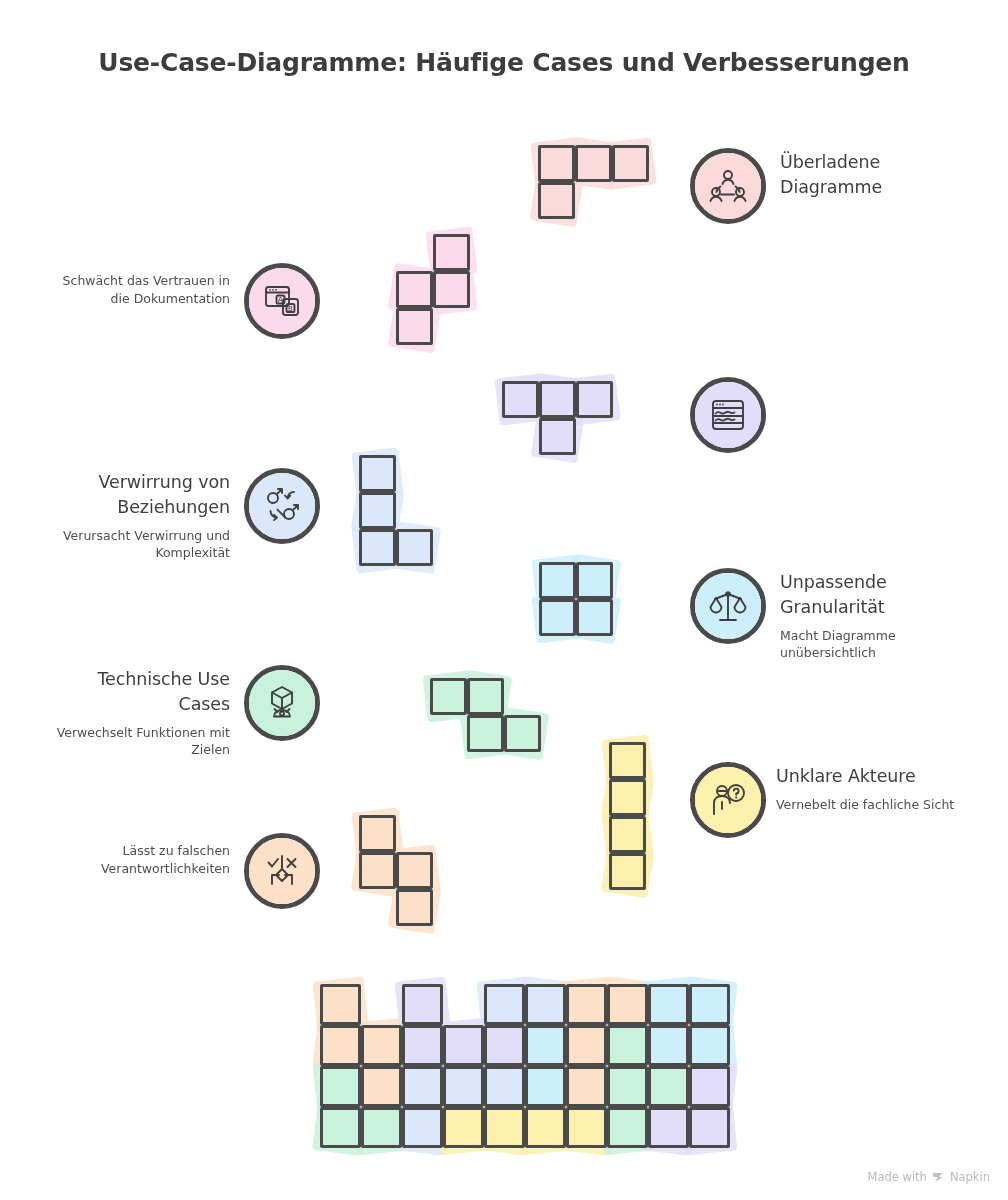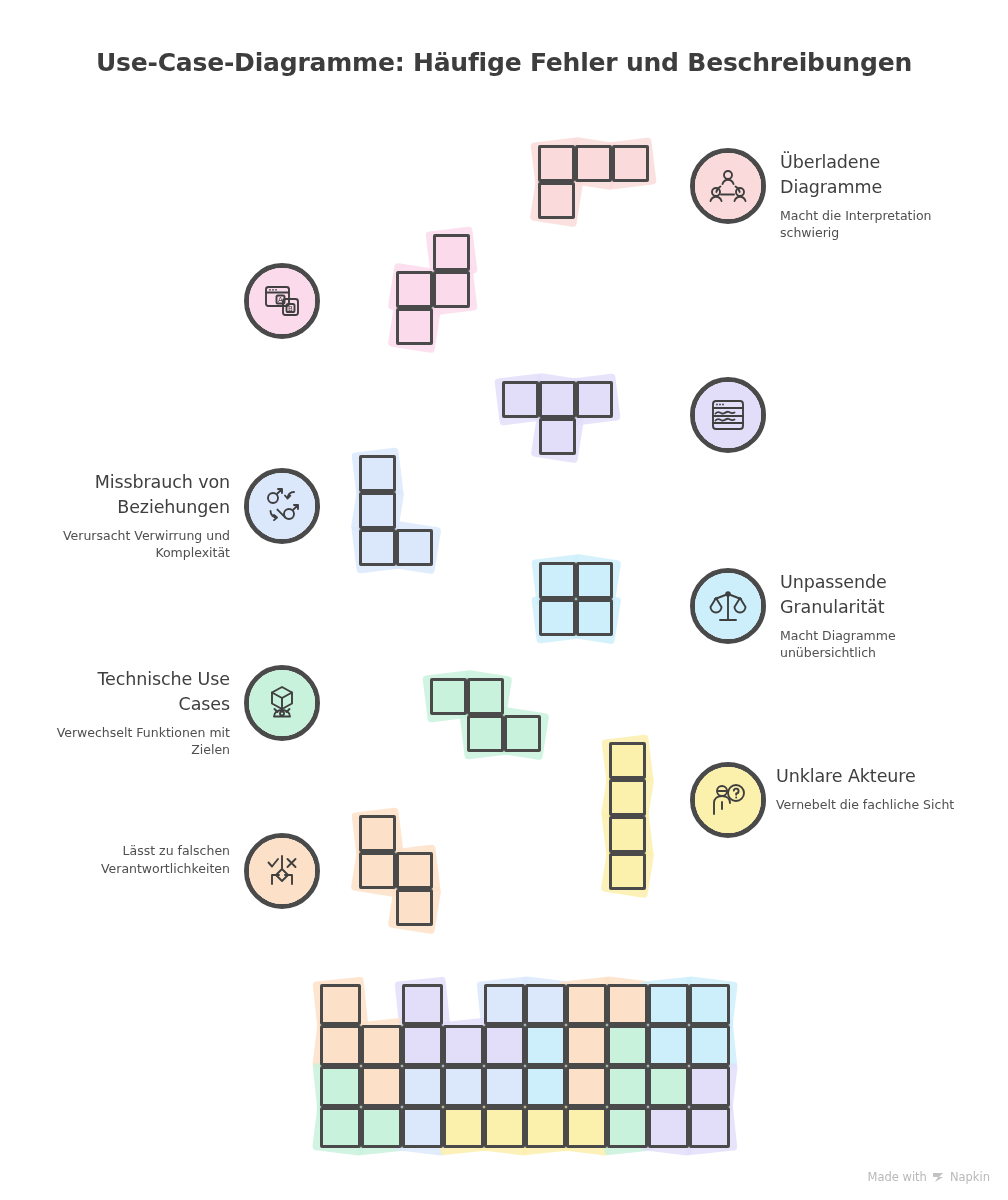--- a/index.html
+++ b/index.html
@@ -103,21 +103,21 @@
     align-items: center;
     gap: 5px;
     font-size: 11.5px;
     color: #b9b9b9;
   }
   .watermark .logo { display: inline-block; line-height: 0; }
 </style>
 </head>
 <body>
 
-<div class="page-title">Use-Case-Diagramme: Häufige Fehler und Beschreibungen</div>
+<div class="page-title">Use-Case-Diagramme: Häufige Cases und Verbesserungen</div>
 
 <div id="pieces-layer">
     <div class="piece" style="left: 538px; top: 145px;">
       <div class="splash" style="left: -5px; top: -5px; width: 47px; height: 47px; background: rgb(250, 218, 218); transform: rotate(-7deg);"></div>
       <div class="cell" style="left: 0px; top: 0px; width: 37px; height: 37px; background: rgb(250, 218, 218);"></div>
       <div class="splash" style="left: 32px; top: -5px; width: 47px; height: 47px; background: rgb(250, 218, 218); transform: rotate(9deg);"></div>
       <div class="cell" style="left: 37px; top: 0px; width: 37px; height: 37px; background: rgb(250, 218, 218);"></div>
       <div class="splash" style="left: 69px; top: -5px; width: 47px; height: 47px; background: rgb(250, 218, 218); transform: rotate(-7deg);"></div>
       <div class="cell" style="left: 74px; top: 0px; width: 37px; height: 37px; background: rgb(250, 218, 218);"></div>
       <div class="splash" style="left: -5px; top: 32px; width: 47px; height: 47px; background: rgb(250, 218, 218); transform: rotate(9deg);"></div>
@@ -206,40 +206,40 @@
           <path d="M3.5 36c1-3 3-4.2 5.5-4.2S13.5 33 14.5 36" stroke="#3f3f3f" stroke-width="1.9" fill="none" stroke-linecap="round" stroke-linejoin="round"></path>
       <circle cx="33" cy="27" r="4" stroke="#3f3f3f" stroke-width="1.9" fill="none" stroke-linecap="round" stroke-linejoin="round"></circle>
           <path d="M27.5 36c1-3 3-4.2 5.5-4.2S37.5 33 38.5 36" stroke="#3f3f3f" stroke-width="1.9" fill="none" stroke-linecap="round" stroke-linejoin="round"></path>
       <path d="M13.5 21.5C11 23 9.6 25 9.3 27" stroke="#3f3f3f" stroke-width="1.9" fill="none" stroke-linecap="round" stroke-linejoin="round"></path>
           <path d="M28.5 21.5C31 23 32.4 25 32.7 27" stroke="#3f3f3f" stroke-width="1.9" fill="none" stroke-linecap="round" stroke-linejoin="round"></path>
       <path d="M14 29.5h13" stroke="#3f3f3f" stroke-width="1.9" fill="none" stroke-linecap="round" stroke-linejoin="round"></path>
         </svg>
       </div>
       <div class="item-texts" style="width: 178px;">
         <div class="item-title">Überladene Diagramme</div>
-        <div class="item-desc">Macht die Interpretation schwierig</div>
       </div>
     </div>
     <div class="item left" style="left: 52px; top: 263px;">
       <div class="badge">
         <div class="blob" style="background: radial-gradient(circle at 35% 30%, rgb(251, 218, 236) 0px, rgb(251, 218, 236) 60%, transparent 61%), radial-gradient(circle at 70% 72%, rgb(251, 218, 236) 0px, rgb(251, 218, 236) 55%, transparent 56%), linear-gradient(35deg, transparent 12%, rgb(251, 218, 236) 13%, rgb(251, 218, 236) 87%, transparent 88%);"></div>
         <svg width="42" height="42" viewBox="0 0 42 42">
       <rect x="5" y="7" width="23" height="19" rx="2.5" stroke="#3f3f3f" stroke-width="1.9" fill="none" stroke-linecap="round" stroke-linejoin="round"></rect>
       <path d="M5 12.5h23" stroke="#3f3f3f" stroke-width="1.9" fill="none" stroke-linecap="round" stroke-linejoin="round"></path>
       <circle cx="9" cy="9.8" r="0.9" fill="#3f3f3f"></circle>
           <circle cx="12" cy="9.8" r="0.9" fill="#3f3f3f"></circle>
           <circle cx="15" cy="9.8" r="0.9" fill="#3f3f3f"></circle>
       <rect x="15.5" y="15.5" width="8" height="8" rx="1.6" stroke="#3f3f3f" stroke-width="1.9" fill="none" stroke-linecap="round" stroke-linejoin="round"></rect>
       <text x="19.5" y="22" font-size="7" fill="#3f3f3f" text-anchor="middle" font-family="DejaVu Sans">A</text>
       <rect x="22" y="19" width="15" height="16" rx="2.5" stroke="#3f3f3f" stroke-width="1.9" fill="none" stroke-linecap="round" stroke-linejoin="round"></rect>
       <rect x="25.5" y="24" width="8" height="8" rx="1.6" stroke="#3f3f3f" stroke-width="1.9" fill="none" stroke-linecap="round" stroke-linejoin="round"></rect>
       <text x="29.5" y="30.5" font-size="7" fill="#3f3f3f" text-anchor="middle" font-family="DejaVu Sans">B</text>
         </svg>
       </div>
       <div class="item-texts" style="width: 178px;">
+        <div class="item-desc">Schwächt das Vertrauen in die Dokumentation</div>
       </div>
     </div>
     <div class="item right" style="left: 690px; top: 377px;">
       <div class="badge">
         <div class="blob" style="background: radial-gradient(circle at 35% 30%, rgb(226, 222, 250) 0px, rgb(226, 222, 250) 60%, transparent 61%), radial-gradient(circle at 70% 72%, rgb(226, 222, 250) 0px, rgb(226, 222, 250) 55%, transparent 56%), linear-gradient(35deg, transparent 12%, rgb(226, 222, 250) 13%, rgb(226, 222, 250) 87%, transparent 88%);"></div>
         <svg width="42" height="42" viewBox="0 0 42 42">
       <rect x="6" y="7" width="30" height="28" rx="3" stroke="#3f3f3f" stroke-width="1.9" fill="none" stroke-linecap="round" stroke-linejoin="round"></rect>
       <path d="M6 14h30M6 22h30M6 29h30" stroke="#3f3f3f" stroke-width="1.9" fill="none" stroke-linecap="round" stroke-linejoin="round"></path>
       <circle cx="10" cy="10.5" r="0.9" fill="#3f3f3f"></circle>
           <circle cx="13" cy="10.5" r="0.9" fill="#3f3f3f"></circle>
@@ -256,21 +256,21 @@
       <circle cx="12" cy="13" r="5" stroke="#3f3f3f" stroke-width="1.9" fill="none" stroke-linecap="round" stroke-linejoin="round"></circle>
           <path d="M15.8 9.2L21 4M17 4h4v4" stroke="#3f3f3f" stroke-width="1.9" fill="none" stroke-linecap="round" stroke-linejoin="round"></path>
       <path d="M33 7c-3.5 0-6.5 2.5-6.5 6.5M26.5 13.5l-2.5-3M26.5 13.5l2.8-2.8" stroke="#3f3f3f" stroke-width="1.9" fill="none" stroke-linecap="round" stroke-linejoin="round"></path>
       <path d="M9.5 26c0 4 3 6.5 6.5 6.5M16 32.5l-3 2.6M16 32.5l-3-2.6" stroke="#3f3f3f" stroke-width="1.9" fill="none" stroke-linecap="round" stroke-linejoin="round"></path>
       <circle cx="28" cy="29" r="5" stroke="#3f3f3f" stroke-width="1.9" fill="none" stroke-linecap="round" stroke-linejoin="round"></circle>
           <path d="M31.8 25.2L37 20M33 20h4v4" stroke="#3f3f3f" stroke-width="1.9" fill="none" stroke-linecap="round" stroke-linejoin="round"></path>
       <path d="M24.4 32.6l-8-8" stroke="#3f3f3f" stroke-width="1.9" fill="none" stroke-linecap="round" stroke-linejoin="round"></path>
         </svg>
       </div>
       <div class="item-texts" style="width: 178px;">
-        <div class="item-title">Missbrauch von Beziehungen</div>
+        <div class="item-title">Verwirrung von Beziehungen</div>
         <div class="item-desc">Verursacht Verwirrung und Komplexität</div>
       </div>
     </div>
     <div class="item right" style="left: 690px; top: 568px;">
       <div class="badge">
         <div class="blob" style="background: radial-gradient(circle at 35% 30%, rgb(205, 238, 251) 0px, rgb(205, 238, 251) 60%, transparent 61%), radial-gradient(circle at 70% 72%, rgb(205, 238, 251) 0px, rgb(205, 238, 251) 55%, transparent 56%), linear-gradient(35deg, transparent 12%, rgb(205, 238, 251) 13%, rgb(205, 238, 251) 87%, transparent 88%);"></div>
         <svg width="42" height="42" viewBox="0 0 42 42">
       <path d="M21 9v26" stroke="#3f3f3f" stroke-width="1.9" fill="none" stroke-linecap="round" stroke-linejoin="round"></path>
           <path d="M8 14l13-5 13 5" stroke="#3f3f3f" stroke-width="1.9" fill="none" stroke-linecap="round" stroke-linejoin="round"></path>
           <path d="M13 35h16" stroke="#3f3f3f" stroke-width="1.9" fill="none" stroke-linecap="round" stroke-linejoin="round"></path>

